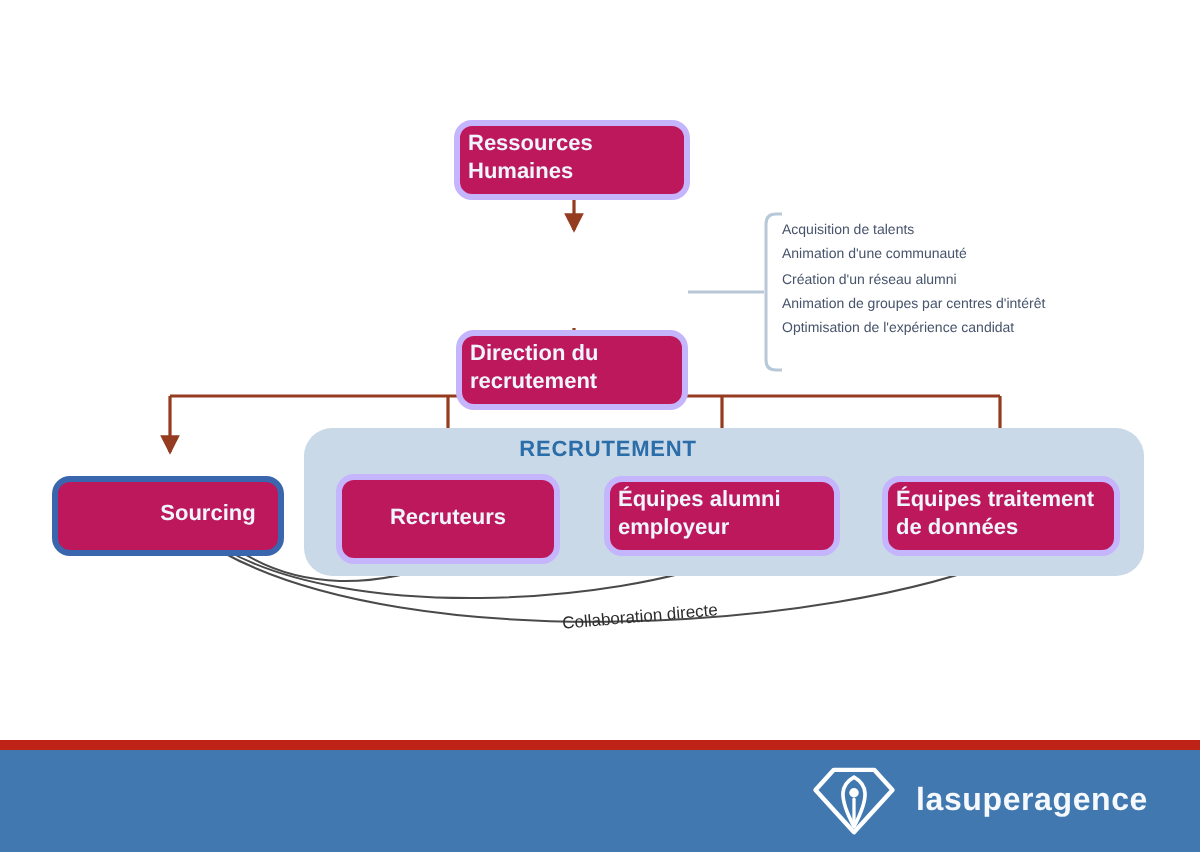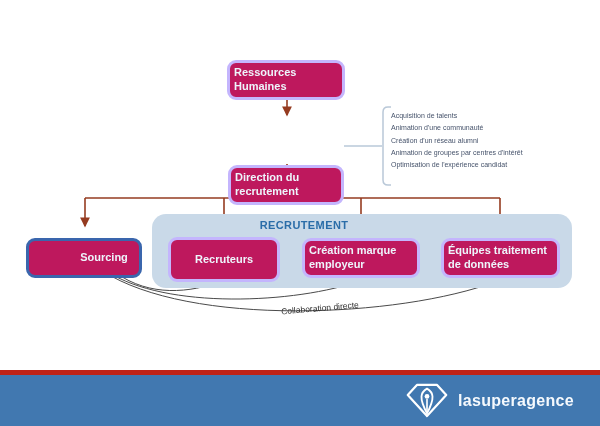--- a/index.html
+++ b/index.html
@@ -96,21 +96,21 @@
 
   <div class="node node-sourcing">
     <span>Sourcing</span>
   </div>
 
   <div class="node node-recruteurs">
     <span>Recruteurs</span>
   </div>
 
   <div class="node node-marque">
-    <span>Création marque employeur</span>
+    <span>Équipes alumni employeur</span>
   </div>
 
   <div class="node node-donnees">
     <span>Équipes traitement de données</span>
   </div>
 
   <div class="resp-list">
     <div class="resp-item">Acquisition de talents</div>
     <div class="resp-item">Animation d'une communauté</div>
     <div class="resp-item">Création d'un réseau alumni</div>

